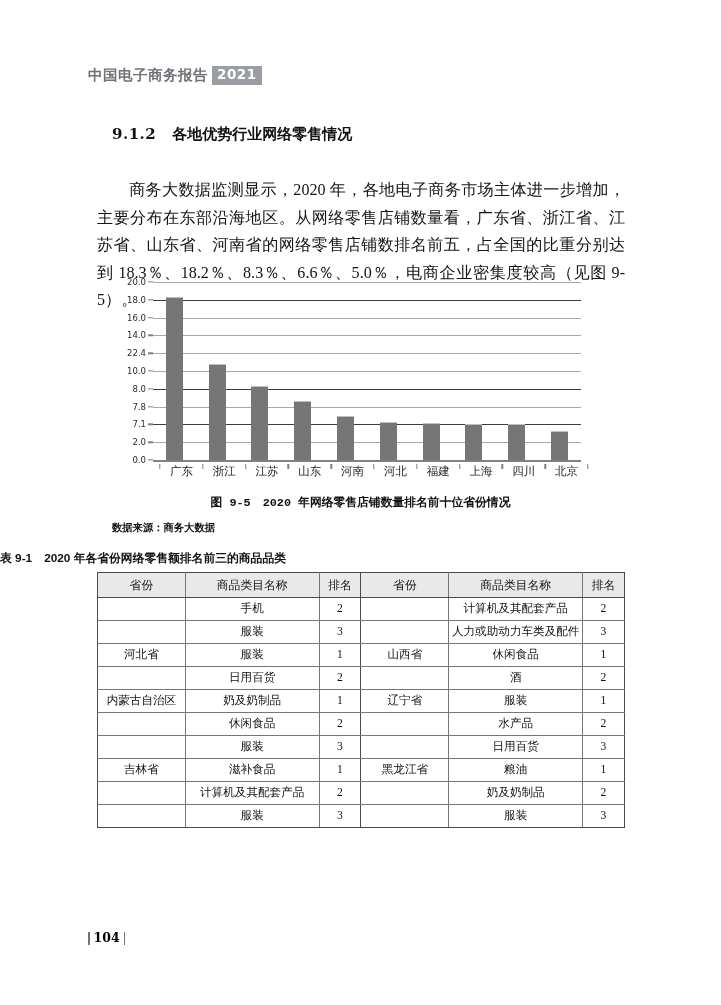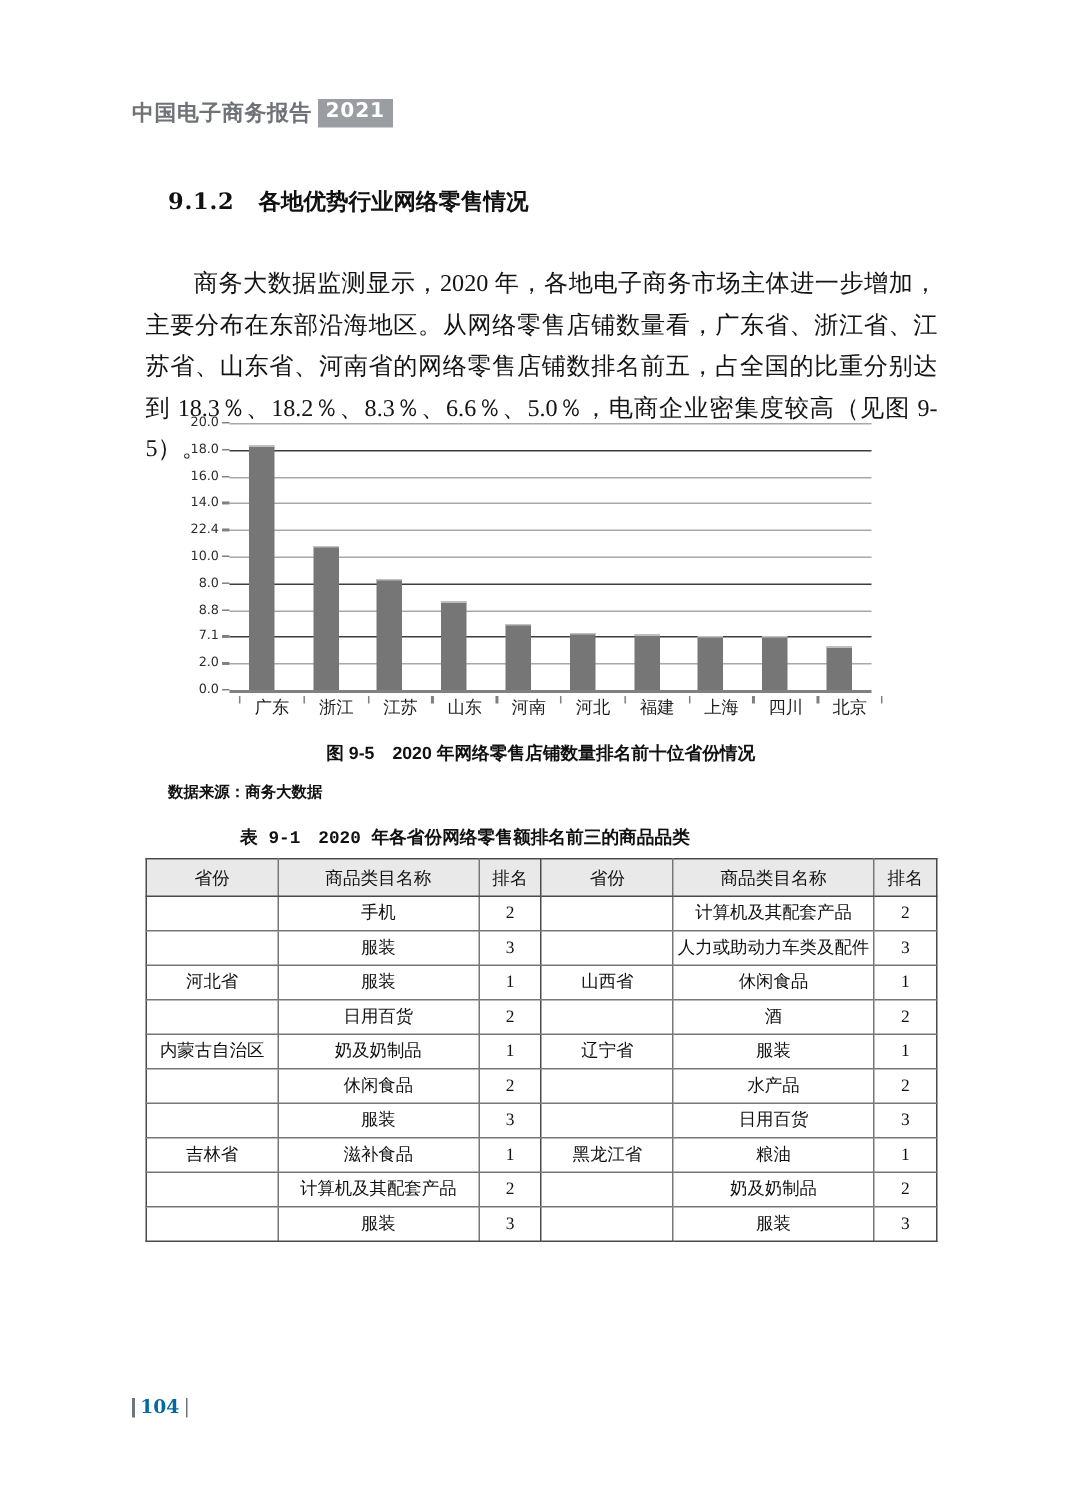--- a/index.html
+++ b/index.html
@@ -160,21 +160,21 @@
     transform: translateX(-50%);
   }
 
   
   .fig-caption {
     position: absolute;
     left: 0;
     top: 495px;
     width: 721px;
     text-align: center;
-    font-family: Liberation Sans, sans-serif;
+    font-family: Liberation Mono, monospace;
     font-weight: bold;
     font-size: 11.8px;
     color: #111;
   }
   .fig-caption .fc-num { margin-right: 12px; }
   .fig-source {
     position: absolute;
     left: 112px;
     top: 521px;
     font-family: "DejaVu Serif", serif;
@@ -182,22 +182,22 @@
     font-size: 10.3px;
     color: #111;
   }
 
   
   .table-caption {
     position: absolute;
     left: 0;
     top: 551px;
     width: 620px;
-    text-align: center;
-    font-family: Liberation Mono, monospace;
+    text-align: left;
+    font-family: Liberation Sans, sans-serif;
     font-weight: bold;
     font-size: 11.8px;
     color: #111;
   }
   .table-caption .tc-num { margin-right: 12px; }
 
   table.data-table {
     position: absolute;
     left: 97px;
     top: 572px;
@@ -233,21 +233,21 @@
   .col-rank { width: 42px; }
 
   
   .page-footer {
     position: absolute;
     left: 88px;
     top: 930px;
     font-family: "DejaVu Serif", serif;
     font-weight: bold;
     font-size: 12.5px;
-    color: #0369a1;
+    color: #000000;
     display: flex;
     align-items: flex-end;
     gap: 4px;
   }
   .page-footer .bar-glyph {
     display: inline-block;
     width: 1.5px;
     height: 13px;
     background: #6c7683;
   }
@@ -287,21 +287,21 @@
           <div class="ytick-mark" style="top: 71.2px;"></div>
           <div class="ytick-label" style="top: 71.2px;">22.4</div>
           <div class="gridline" style="top: 89px;"></div>
           <div class="ytick-mark" style="top: 89px;"></div>
           <div class="ytick-label" style="top: 89px;">10.0</div>
           <div class="gridline dark" style="top: 106.8px;"></div>
           <div class="ytick-mark" style="top: 106.8px;"></div>
           <div class="ytick-label" style="top: 106.8px;">8.0</div>
           <div class="gridline" style="top: 124.6px;"></div>
           <div class="ytick-mark" style="top: 124.6px;"></div>
-          <div class="ytick-label" style="top: 124.6px;">8.8</div>
+          <div class="ytick-label" style="top: 124.6px;">7.8</div>
           <div class="gridline dark" style="top: 142.4px;"></div>
           <div class="ytick-mark" style="top: 142.4px;"></div>
           <div class="ytick-label" style="top: 142.4px;">7.1</div>
           <div class="gridline" style="top: 160.2px;"></div>
           <div class="ytick-mark" style="top: 160.2px;"></div>
           <div class="ytick-label" style="top: 160.2px;">2.0</div>
           <div class="gridline axis-base" style="top: 178px;"></div>
           <div class="ytick-mark" style="top: 178px;"></div>
           <div class="ytick-label" style="top: 178px;">0.0</div>
         </div>

